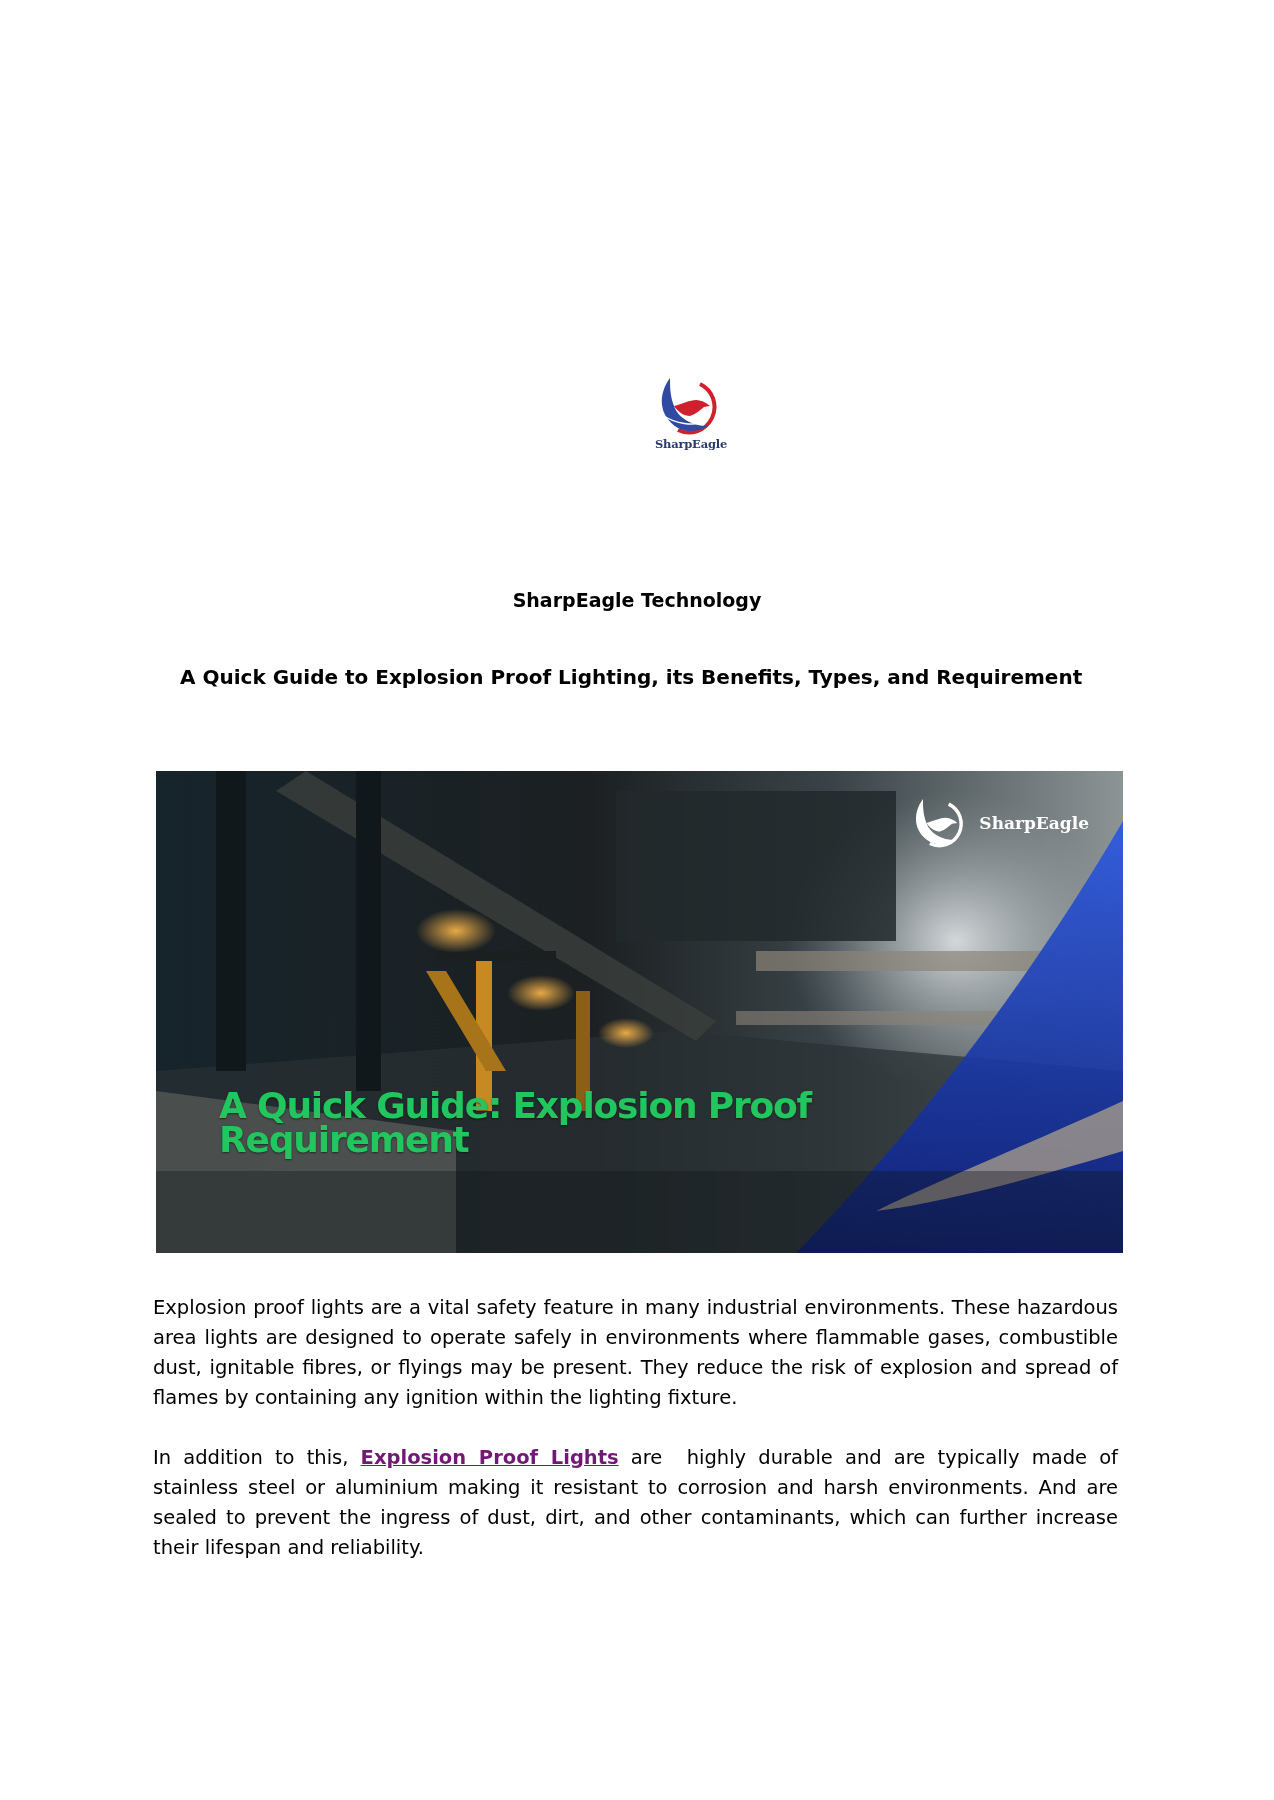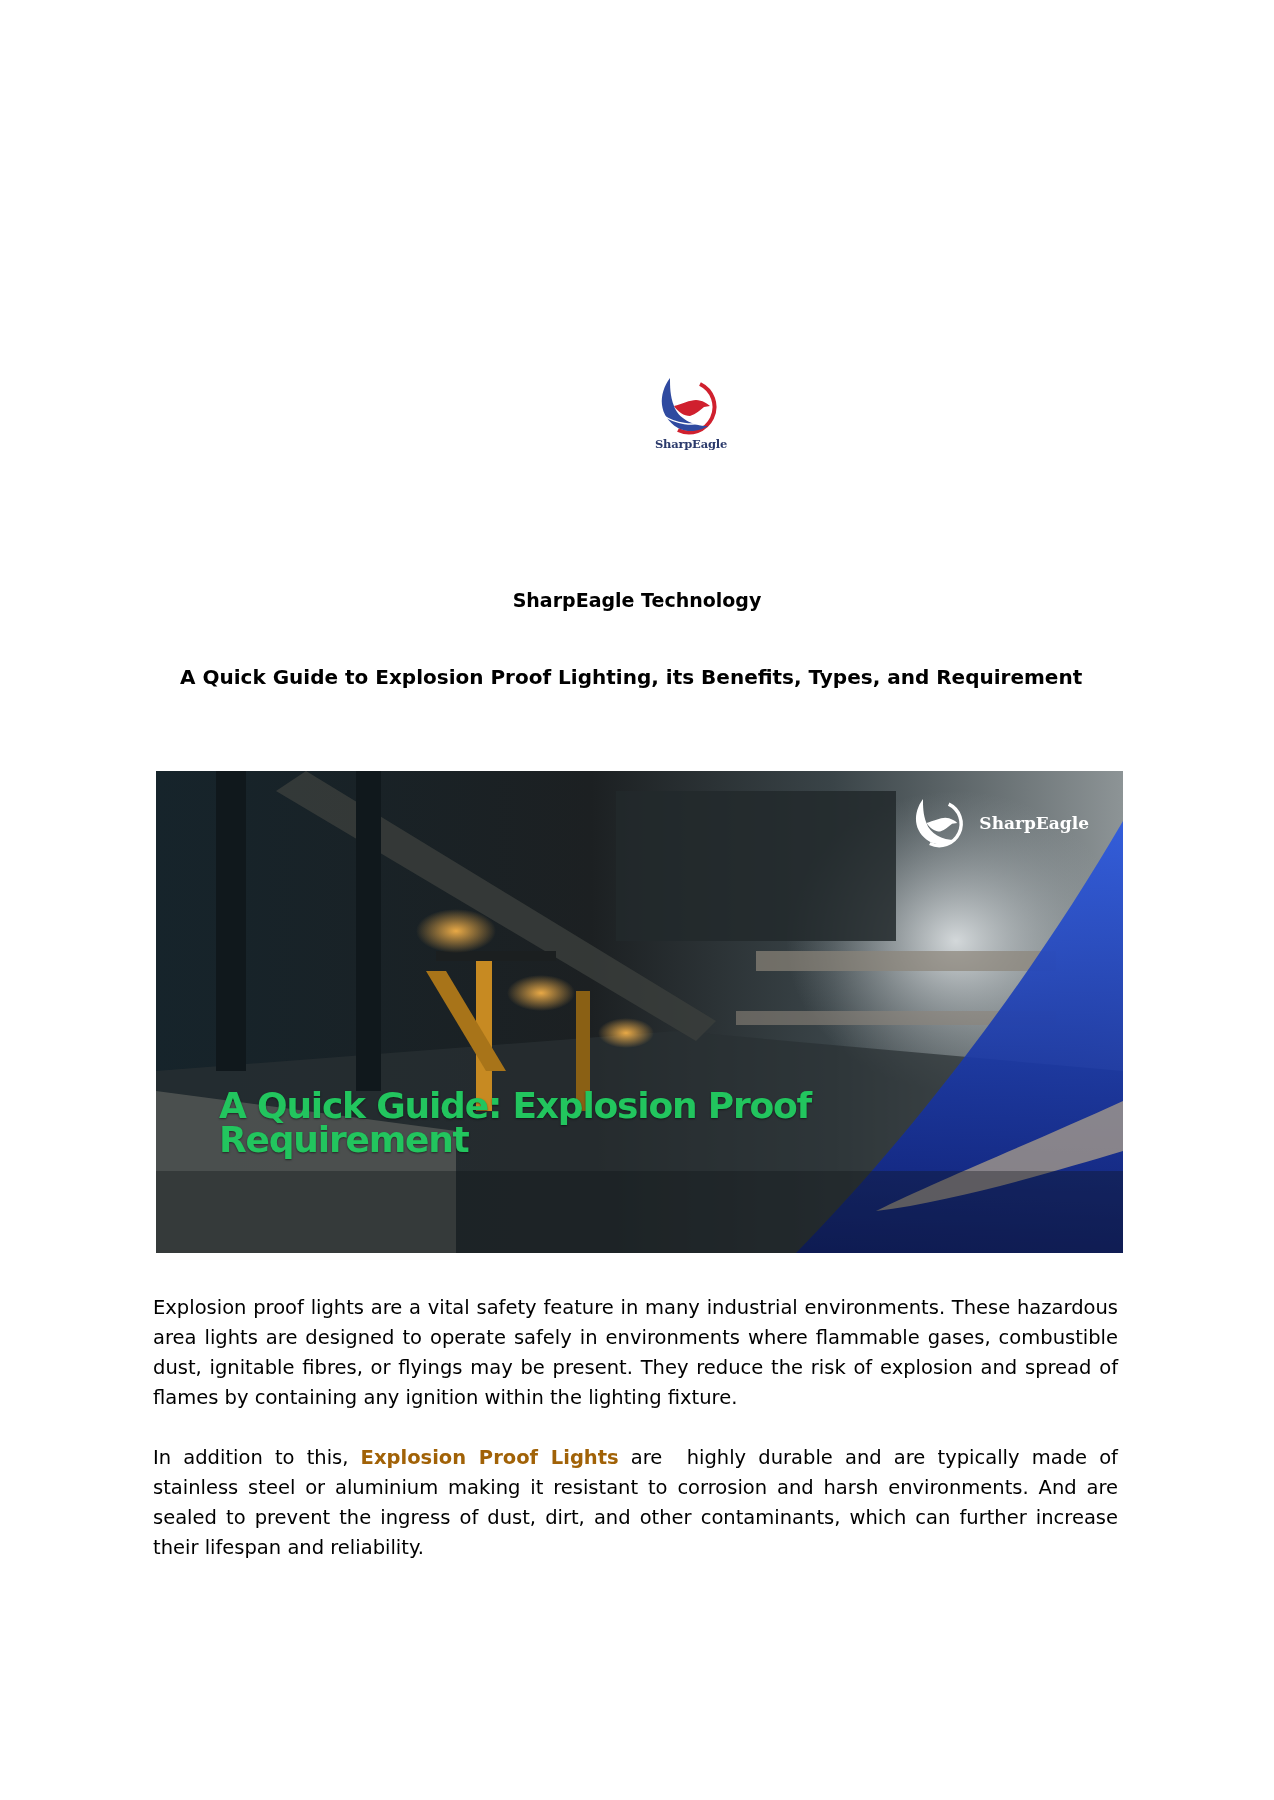--- a/index.html
+++ b/index.html
@@ -11,21 +11,21 @@
   .title { position: absolute; left: 180px; width: 914px; top: 660px; text-align: left; font-weight: bold; font-size: 20px; line-height: 34px; }
   .hero { position: absolute; left: 156px; top: 771px; width: 967px; height: 482px; overflow: hidden; background: #1a2226; }
   .hero .bg { position: absolute; inset: 0; }
   .hero-brand { position: absolute; right: 34px; top: 24px; display: flex; align-items: center; }
   .hero-brand-text { color: #fff; font-family: "DejaVu Serif", serif; font-weight: bold; font-size: 17px; margin-left: 8px; }
   .hero-title { position: absolute; left: 63px; top: 318px; color: #22c55e; font-weight: bold; font-size: 36px; line-height: 34px; letter-spacing: -1.2px; text-shadow: 0 1px 2px rgba(0,0,0,0.5); font-family: "DejaVu Sans", sans-serif; }
   .hero-title div { white-space: nowrap; }
   .para { position: absolute; left: 153px; width: 965px; font-size: 19.5px; line-height: 30px; text-align: justify; text-align-last: left; }
   .p1 { top: 1293px; }
   .p2 { top: 1443px; }
-  .link { color: #a16207; font-weight: bold; }
+  .link { color: #701a75; font-weight: bold; text-decoration: underline; }
 </style>
 </head>
 <body>
 
 <div class="logo">
   <svg width="70" height="60" viewBox="0 0 70 60">
     <path d="M44 8 A24 24 0 1 1 22 54" fill="none" stroke="#d0202e" stroke-width="4"></path>
     <path d="M14 2 C2 18 2 40 22 52 C34 58 46 54 52 50 C36 50 22 42 18 30 C14 20 14 10 14 2 Z" fill="#2f4aa0"></path>
     <path d="M18 30 C26 28 34 24 40 24 C46 24 52 28 54 30 L48 31 C44 34 40 38 34 40 C28 40 22 36 18 30 Z" fill="#d0202e"></path>
     <path d="M8 40 C20 48 36 50 50 46" fill="none" stroke="#ffffff" stroke-width="1.5"></path>

